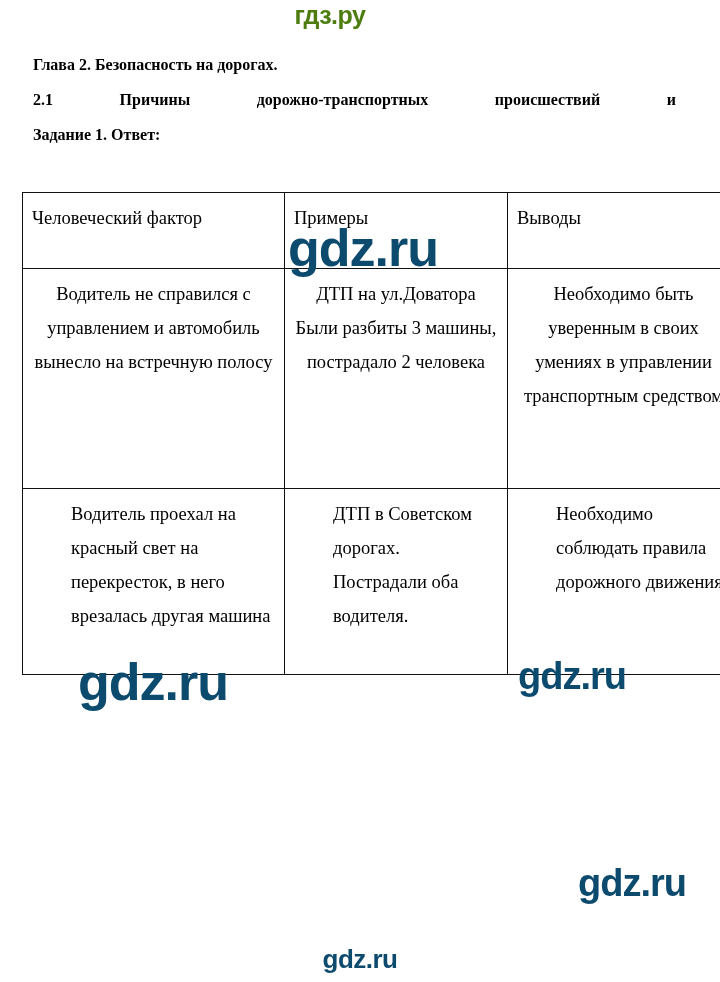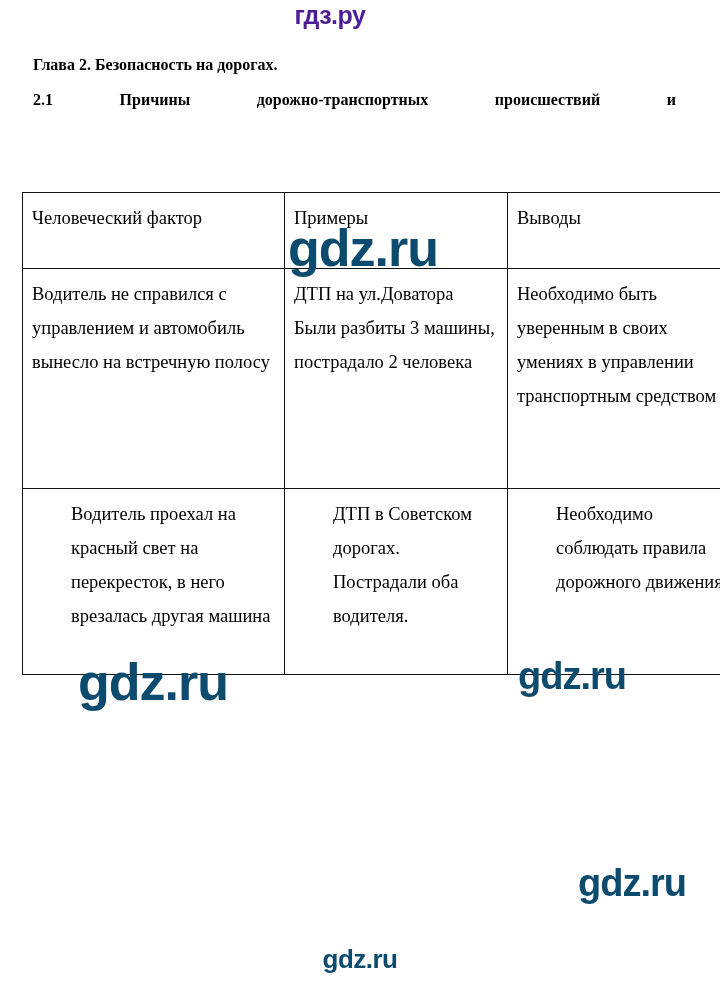--- a/index.html
+++ b/index.html
@@ -22,21 +22,21 @@
     position: absolute;
     top: 1px;
     left: 0;
     width: 612px;
     text-align: center;
     padding-left: 48px;
     font-family: "Liberation Sans", "DejaVu Sans", sans-serif;
     font-weight: bold;
     font-size: 25px;
     letter-spacing: -0.5px;
-    color: #4c1d95;
+    color: #4d7c0f;
   }
 
   
   .page {
     position: absolute;
     top: 0;
     left: 0;
     width: 720px;
     padding: 44px 22px 0 33px;
   }
@@ -77,21 +77,21 @@
     padding: 8px 9px 10px 9px;
     font-size: 18.5px;
     line-height: 34px;
     font-family: "Liberation Serif", "DejaVu Serif", serif;
   }
   .col-a { width: 262px; }
   .col-b { width: 223px; }
   .col-c { width: 232px; }
 
   .row-head td { height: 76px; }
-  .row-1 td { height: 220px; }
+  .row-1 td { height: 220px; text-align: center; }
   .row-2 td { height: 255px; }
   .row-3 td { height: 186px; padding-left: 48px; }
 
   
   .wm {
     position: absolute;
     font-family: "Liberation Sans", "DejaVu Sans", sans-serif;
     font-weight: bold;
     color: #0c4a6e;
     letter-spacing: -1px;
@@ -110,20 +110,21 @@
   }
 </style>
 </head>
 <body>
 
 <div class="site-logo">гдз.ру</div>
 
 <div class="page">
   <div class="heading heading-1">Глава 2. Безопасность на дорогах.</div>
   <div class="heading heading-2">2.1  Причины  дорожно-транспортных  происшествий  и</div>
+  <div class="heading heading-3">Задание 1. Ответ:</div>
 </div>
 
 <table class="answer-table">
   <tbody>
     <tr class="row-head">
       <td class="col-a">Человеческий фактор</td>
       <td class="col-b">Примеры</td>
       <td class="col-c">Выводы</td>
     </tr>
     <tr class="row-1">

